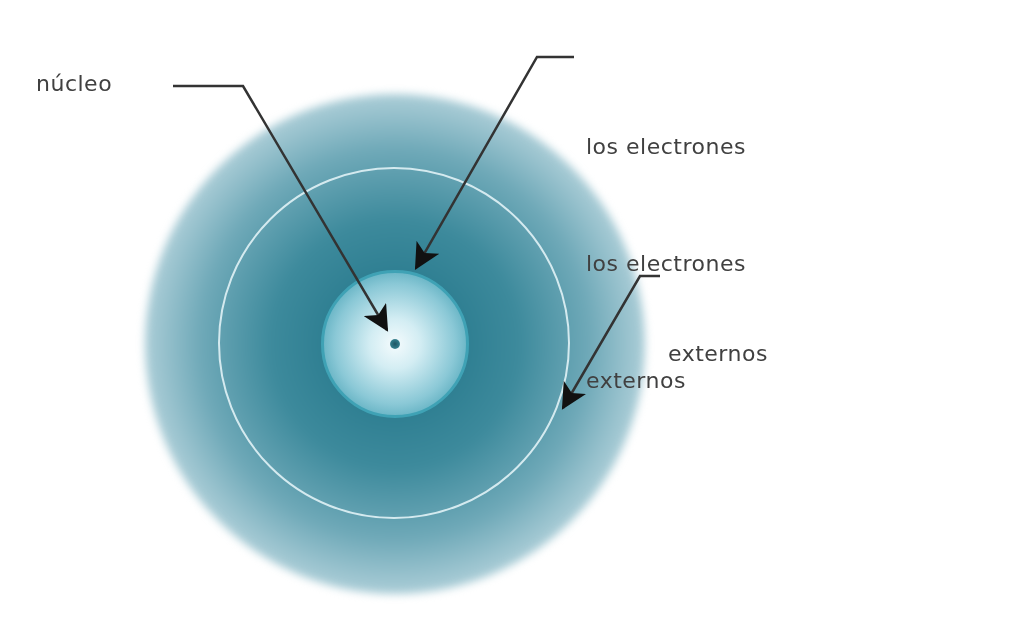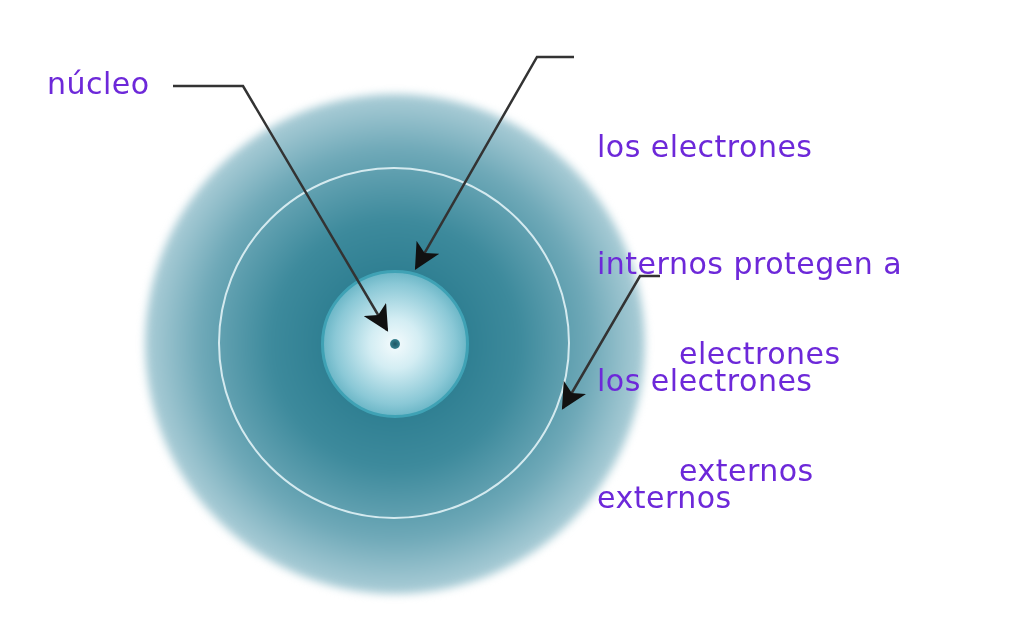--- a/index.html
+++ b/index.html
@@ -10,22 +10,22 @@
             background: radial-gradient(circle at 50% 50%,
               #2f7f92 0%, #2f7f92 20%, #3d8a9c 35%, #6fa9b8 55%, #a9ccd6 70%, #dbe9ee 84%, rgba(255,255,255,0) 100%);
             filter: blur(4px); }
     .outer-ring { position: absolute; left: -177px; top: -177px; width: 352px; height: 352px; border-radius: 50%;
                   border: 2px solid rgba(225,242,246,0.9); box-sizing: border-box; }
     .inner-core { position: absolute; left: -74px; top: -74px; width: 148px; height: 148px; border-radius: 50%;
                   background: radial-gradient(circle at 50% 50%, #f4fbfd 0%, #d3edf3 25%, #8ac8d6 60%, #4aa3b6 85%, #3a95a9 100%);
                   border: 3px solid #3fa2b5; box-sizing: border-box; }
     .nucleus { position: absolute; left: -5px; top: -5px; width: 10px; height: 10px; border-radius: 50%;
                background: radial-gradient(circle, #1e5563 0%, #2f7a88 60%, rgba(60,140,155,0.4) 100%); }
-    .label { position: absolute; color: #6d28d9; font-family: "DejaVu Sans", sans-serif; font-size: 30px;
-             line-height: 39px; letter-spacing: 0.5px; white-space: pre; font-weight: normal; margin-left: 11px; }
+    .label { position: absolute; color: #404040; font-family: "DejaVu Sans", sans-serif; font-size: 22px;
+             line-height: 39px; letter-spacing: 0.5px; white-space: pre; font-weight: normal; }
     svg.leaders { position: absolute; left: 0; top: 0; }
   </style>
 </head>
 <body>
 
 <div>
   <div class="cloud">
     <div class="halo"></div>
     <div class="outer-ring"></div>
     <div class="inner-core"></div>
@@ -43,22 +43,20 @@
     </defs>
     <polyline points="173,86 243,86 387,330" fill="none" stroke="#333333" stroke-width="2.5" marker-end="url(#arrowhead-big)"></polyline>
     <polyline points="574,57 537,57 416,268" fill="none" stroke="#333333" stroke-width="2.5" marker-end="url(#arrowhead-big)"></polyline>
     <polyline points="660,276 640,276 563,408" fill="none" stroke="#333333" stroke-width="2.5" marker-end="url(#arrowhead-big)"></polyline>
   </svg>
 
   <div class="label" style="left:36px; top:64px;">núcleo</div>
 
   <div class="label" style="left:586px; top:49px;">
     <div>los electrones</div>
-    <div>internos protegen a</div>
     <div>los electrones</div>
     <div>externos</div>
   </div>
 
   <div class="label" style="left:668px; top:256px;">
-    <div>electrones</div>
     <div>externos</div>
   </div>
 </div>
 
 </body></html>

